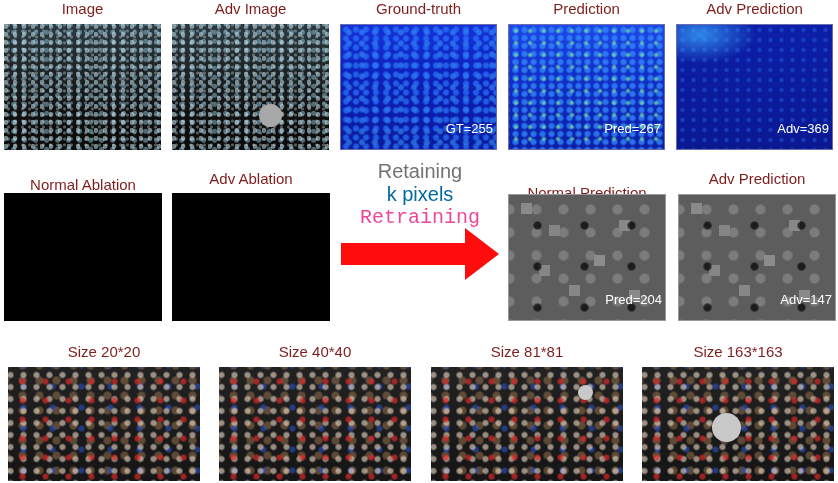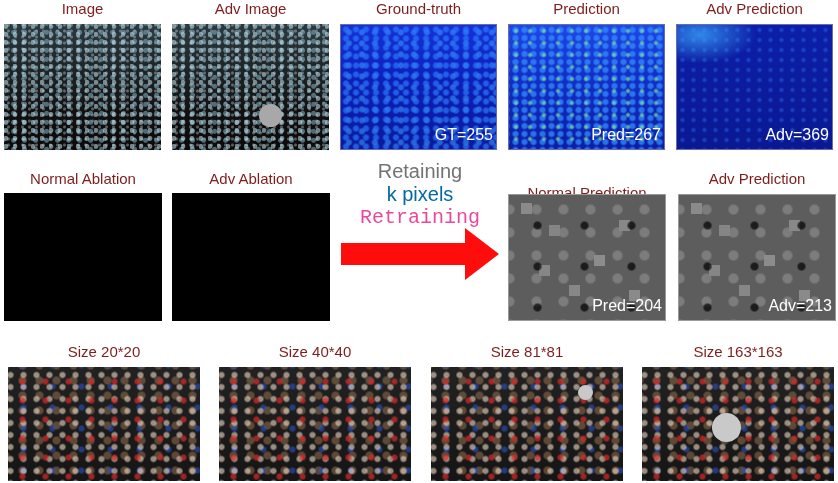--- a/index.html
+++ b/index.html
@@ -1,19 +1,19 @@
 <!DOCTYPE html>
 <html><head>
 <meta charset="utf-8">
 <style>
   html, body { margin:0; padding:0; background:#ffffff; }
   body { width:838px; height:483px; position:relative; overflow:hidden; font-family:"Liberation Sans", sans-serif; }
   .lbl { position:absolute; text-align:center; color:#7f1d1d; font-size:15px; white-space:nowrap; }
   .panel { position:absolute; overflow:hidden; box-sizing:border-box; }
-  .count { position:absolute; right:3px; bottom:5px; color:#ffffff; font-size:16px; }
+  .count { position:absolute; right:3px; bottom:13px; color:#ffffff; font-size:13px; }
   
   .crowd-bw {
     background:
       radial-gradient(circle at 20% 30%, rgba(200,230,240,0.55) 0 2px, transparent 3px) 0 0/9px 8px,
       radial-gradient(circle at 60% 70%, rgba(120,170,190,0.6) 0 2px, transparent 3px) 3px 2px/11px 9px,
       radial-gradient(circle at 50% 50%, rgba(230,240,245,0.35) 0 1px, transparent 2px) 1px 4px/7px 6px,
       linear-gradient(180deg,#2b3a40,#111 70%,#0a0a0a);
   }
   .heat {
     background:
@@ -82,41 +82,41 @@
 <div class="lbl" style="left:508px;top:0;width:157px;">Prediction</div>
 <div class="panel heat-pred" style="left:508px;top:24px;width:157px;height:126px;padding-left:38px;">
   <span class="count">Pred=267</span>
 </div>
 
 <div class="lbl" style="left:676px;top:0;width:157px;">Adv Prediction</div>
 <div class="panel heat-adv" style="left:676px;top:24px;width:157px;height:126px;padding-left:36px;">
   <span class="count">Adv=369</span>
 </div>
 
-<div class="lbl" style="left:4px;top:170px;width:158px;">Normal Ablation</div>
+<div class="lbl" style="left:4px;top:176px;width:158px;">Normal Ablation</div>
 <div class="panel black" style="left:4px;top:193px;width:158px;height:128px;"></div>
 
 <div class="lbl" style="left:172px;top:170px;width:158px;">Adv Ablation</div>
 <div class="panel black" style="left:172px;top:193px;width:158px;height:128px;"></div>
 
 <div class="arrow-txt" style="left:340px;top:160px;width:160px;color:#737373;">Retaining</div>
 <div class="arrow-txt" style="left:340px;top:183px;width:160px;color:#0369a1;">k pixels</div>
 <div class="arrow-txt" style="left:340px;top:206px;width:160px;color:#ec4899;font-family:Liberation Mono, monospace;">Retraining</div>
 <svg id="arrow" width="158" height="52" viewBox="0 0 158 52">
   <polygon points="0,15 124,15 124,0 158,26 124,52 124,37 0,37" fill="#ff0d0d"></polygon>
 </svg>
 
 <div class="lbl" style="left:508px;top:170px;width:158px;margin-top:14px;">Normal Prediction</div>
 <div class="panel gray-pred" style="left:508px;top:194px;width:158px;height:127px;">
   <span class="count">Pred=204</span>
 </div>
 
 <div class="lbl" style="left:678px;top:170px;width:158px;">Adv Prediction</div>
 <div class="panel gray-pred" style="left:678px;top:194px;width:158px;height:127px;">
-  <span class="count">Adv=213</span>
+  <span class="count">Adv=147</span>
 </div>
 
 <div class="lbl" style="left:8px;top:343px;width:192px;">Size 20*20</div>
 <div class="panel crowd-color" style="left:8px;top:367px;width:192px;height:114px;"></div>
 
 <div class="lbl" style="left:219px;top:343px;width:192px;">Size 40*40</div>
 <div class="panel crowd-color" style="left:219px;top:367px;width:192px;height:114px;"></div>
 
 <div class="lbl" style="left:431px;top:343px;width:192px;">Size 81*81</div>
 <div class="panel crowd-color" style="left:431px;top:367px;width:192px;height:114px;">

